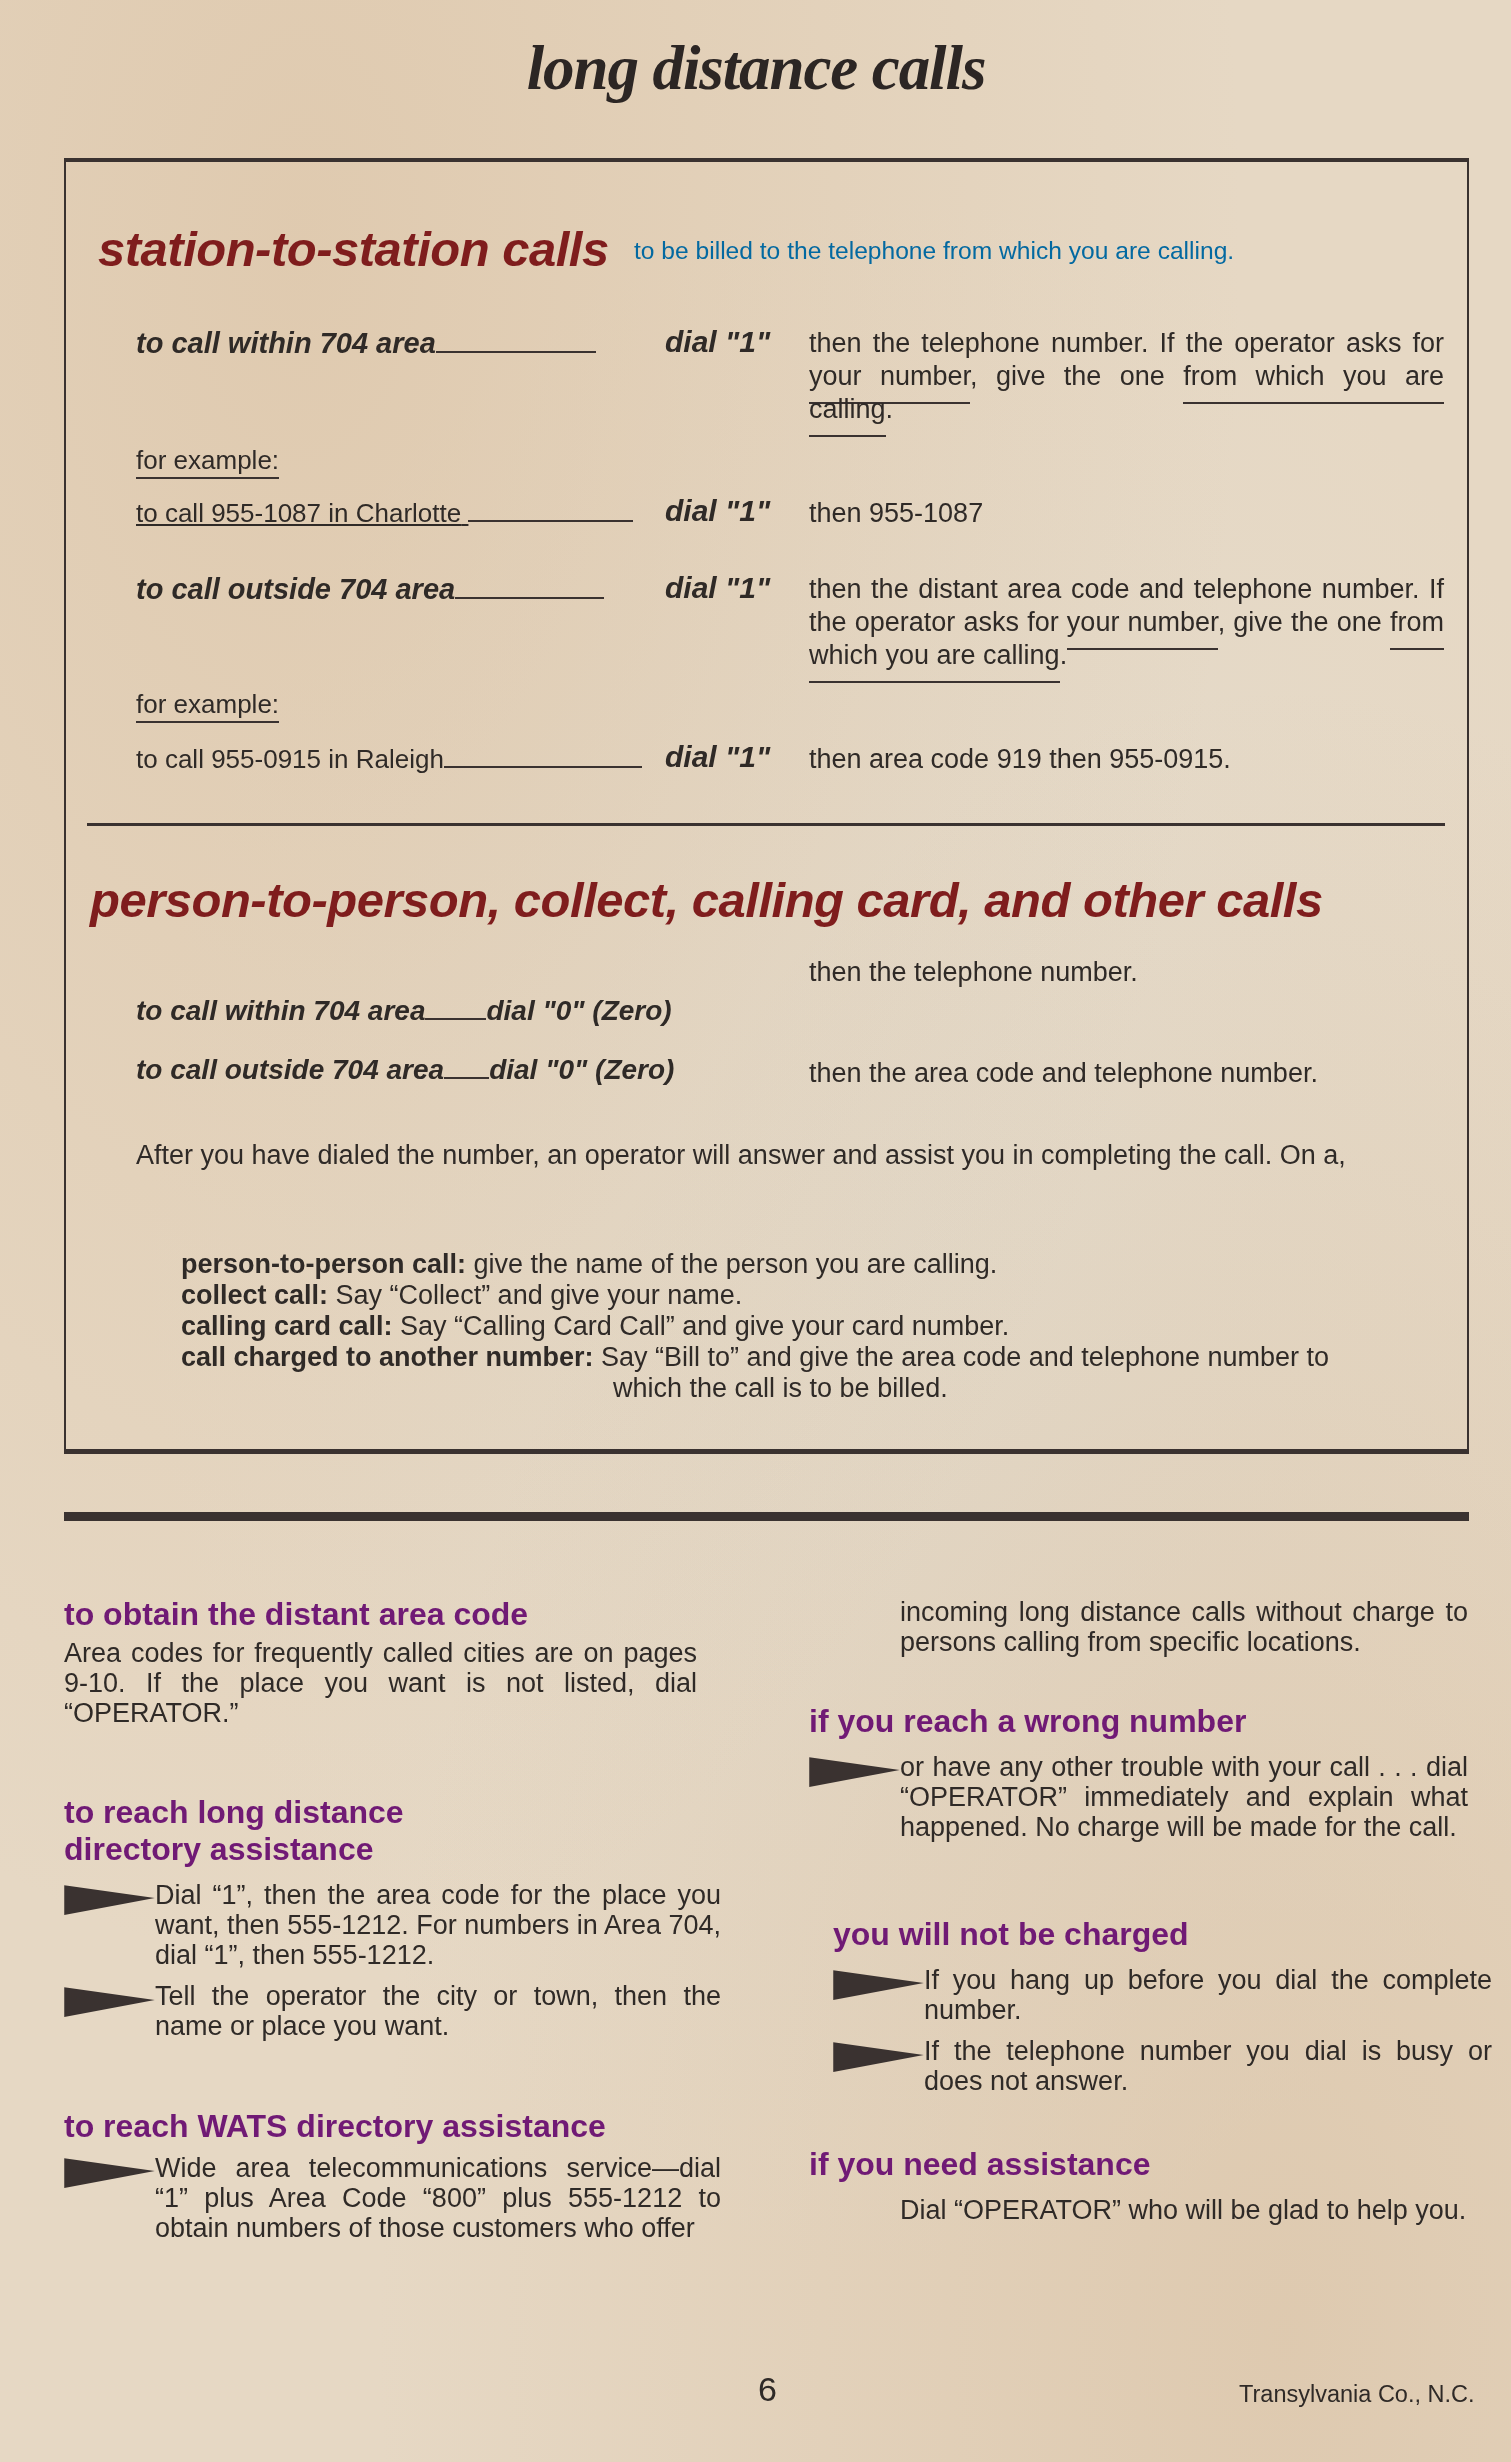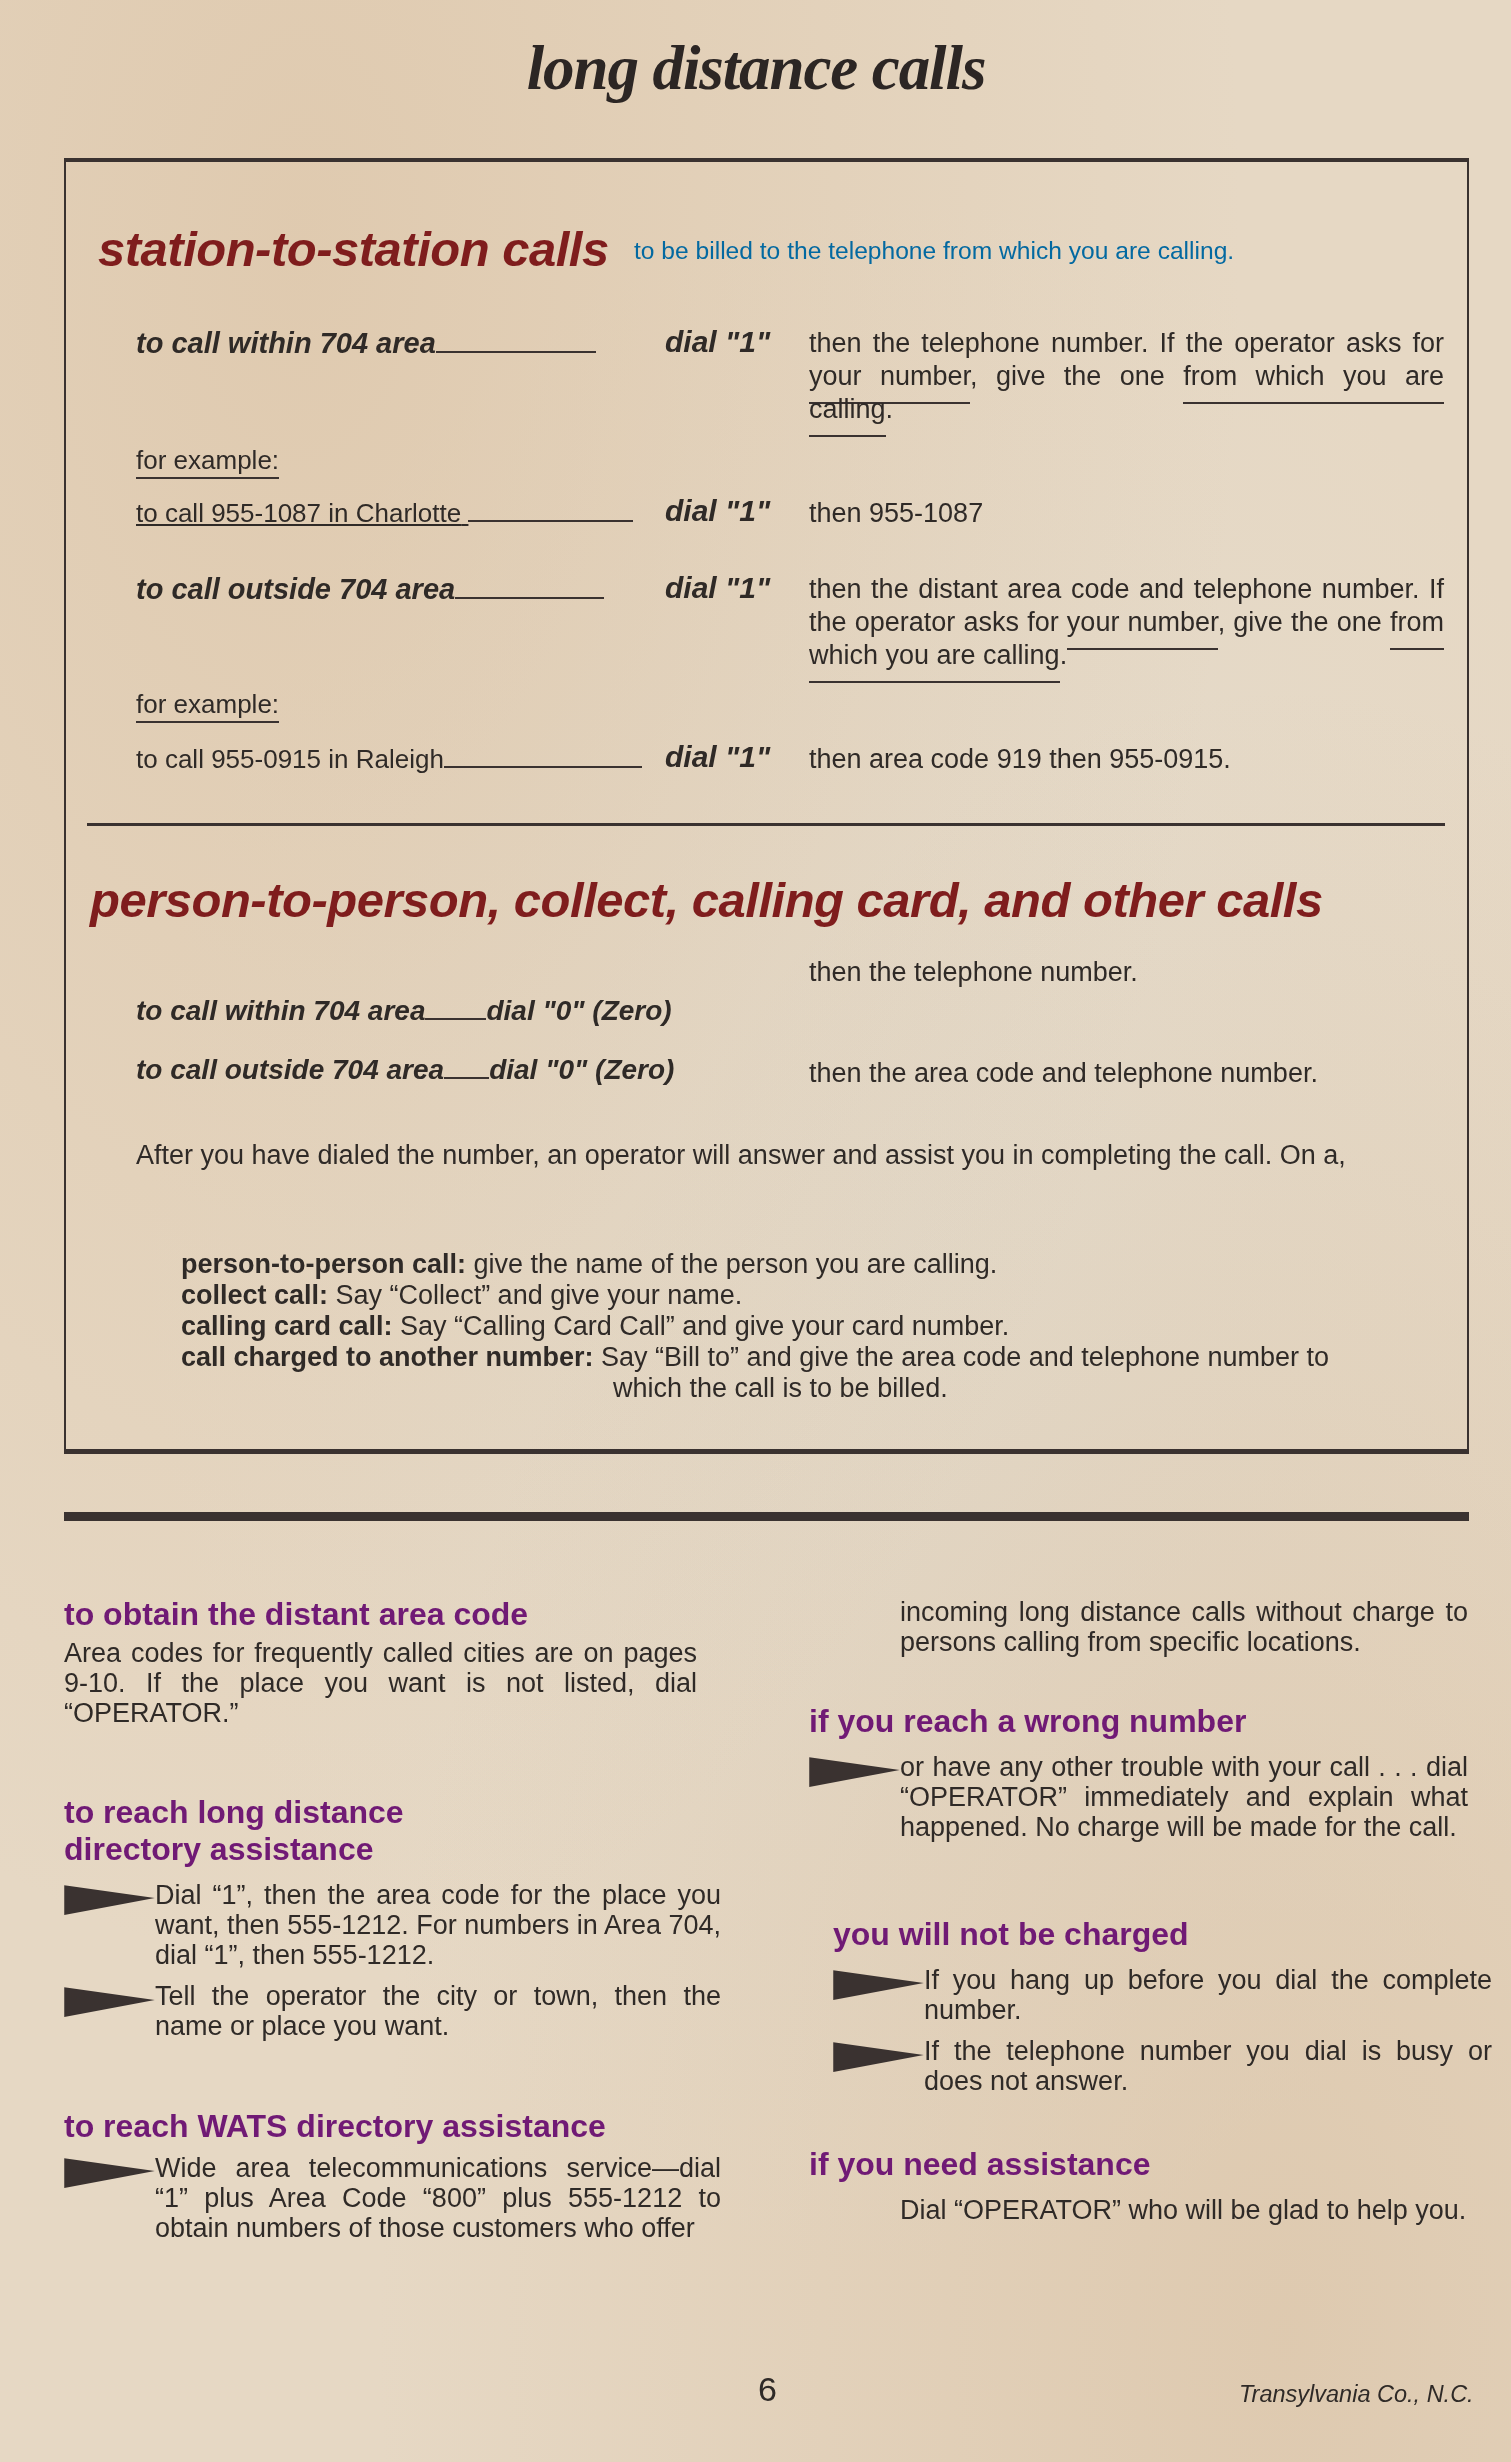--- a/index.html
+++ b/index.html
@@ -48,21 +48,21 @@
   .thick-rule { position: absolute; left: 64px; top: 1512px; width: 1405px; height: 8.5px; background: #3a3230; }
   .col { position: absolute; top: 1596px; }
   .col-l { left: 64px; width: 657px; }
   .col-r { left: 809px; width: 659px; }
   .h { font-weight: bold; font-size: 32px; color: #701a75; line-height: 37px; }
   .txt { font-size: 27px; line-height: 30px; text-align: justify; }
   .item { position: relative; padding-left: 91px; margin-top: 11.7px; }
   .pennant { position: absolute; left: 0; top: 3.2px; width: 91px; height: 33px; }
   .blk { position: absolute; }
   .footer-page { position: absolute; left: 758px; top: 2370px; font-size: 34px; }
-  .footer-co { position: absolute; left: 1239px; top: 2381px; font-size: 23.5px; font-style: italic; }
+  .footer-co { position: absolute; left: 1239px; top: 2381px; font-size: 23.5px; }
   .ghost { position: absolute; color: rgba(120,140,160,0.16); font-weight: bold; font-size: 59px; }
 </style>
 </head>
 <body>
 
 <div class="ghost" style="left:123px;top:64px;">&nbsp;</div>
 
 <h1 class="page-title">long distance calls</h1>
 
 <div class="box">

